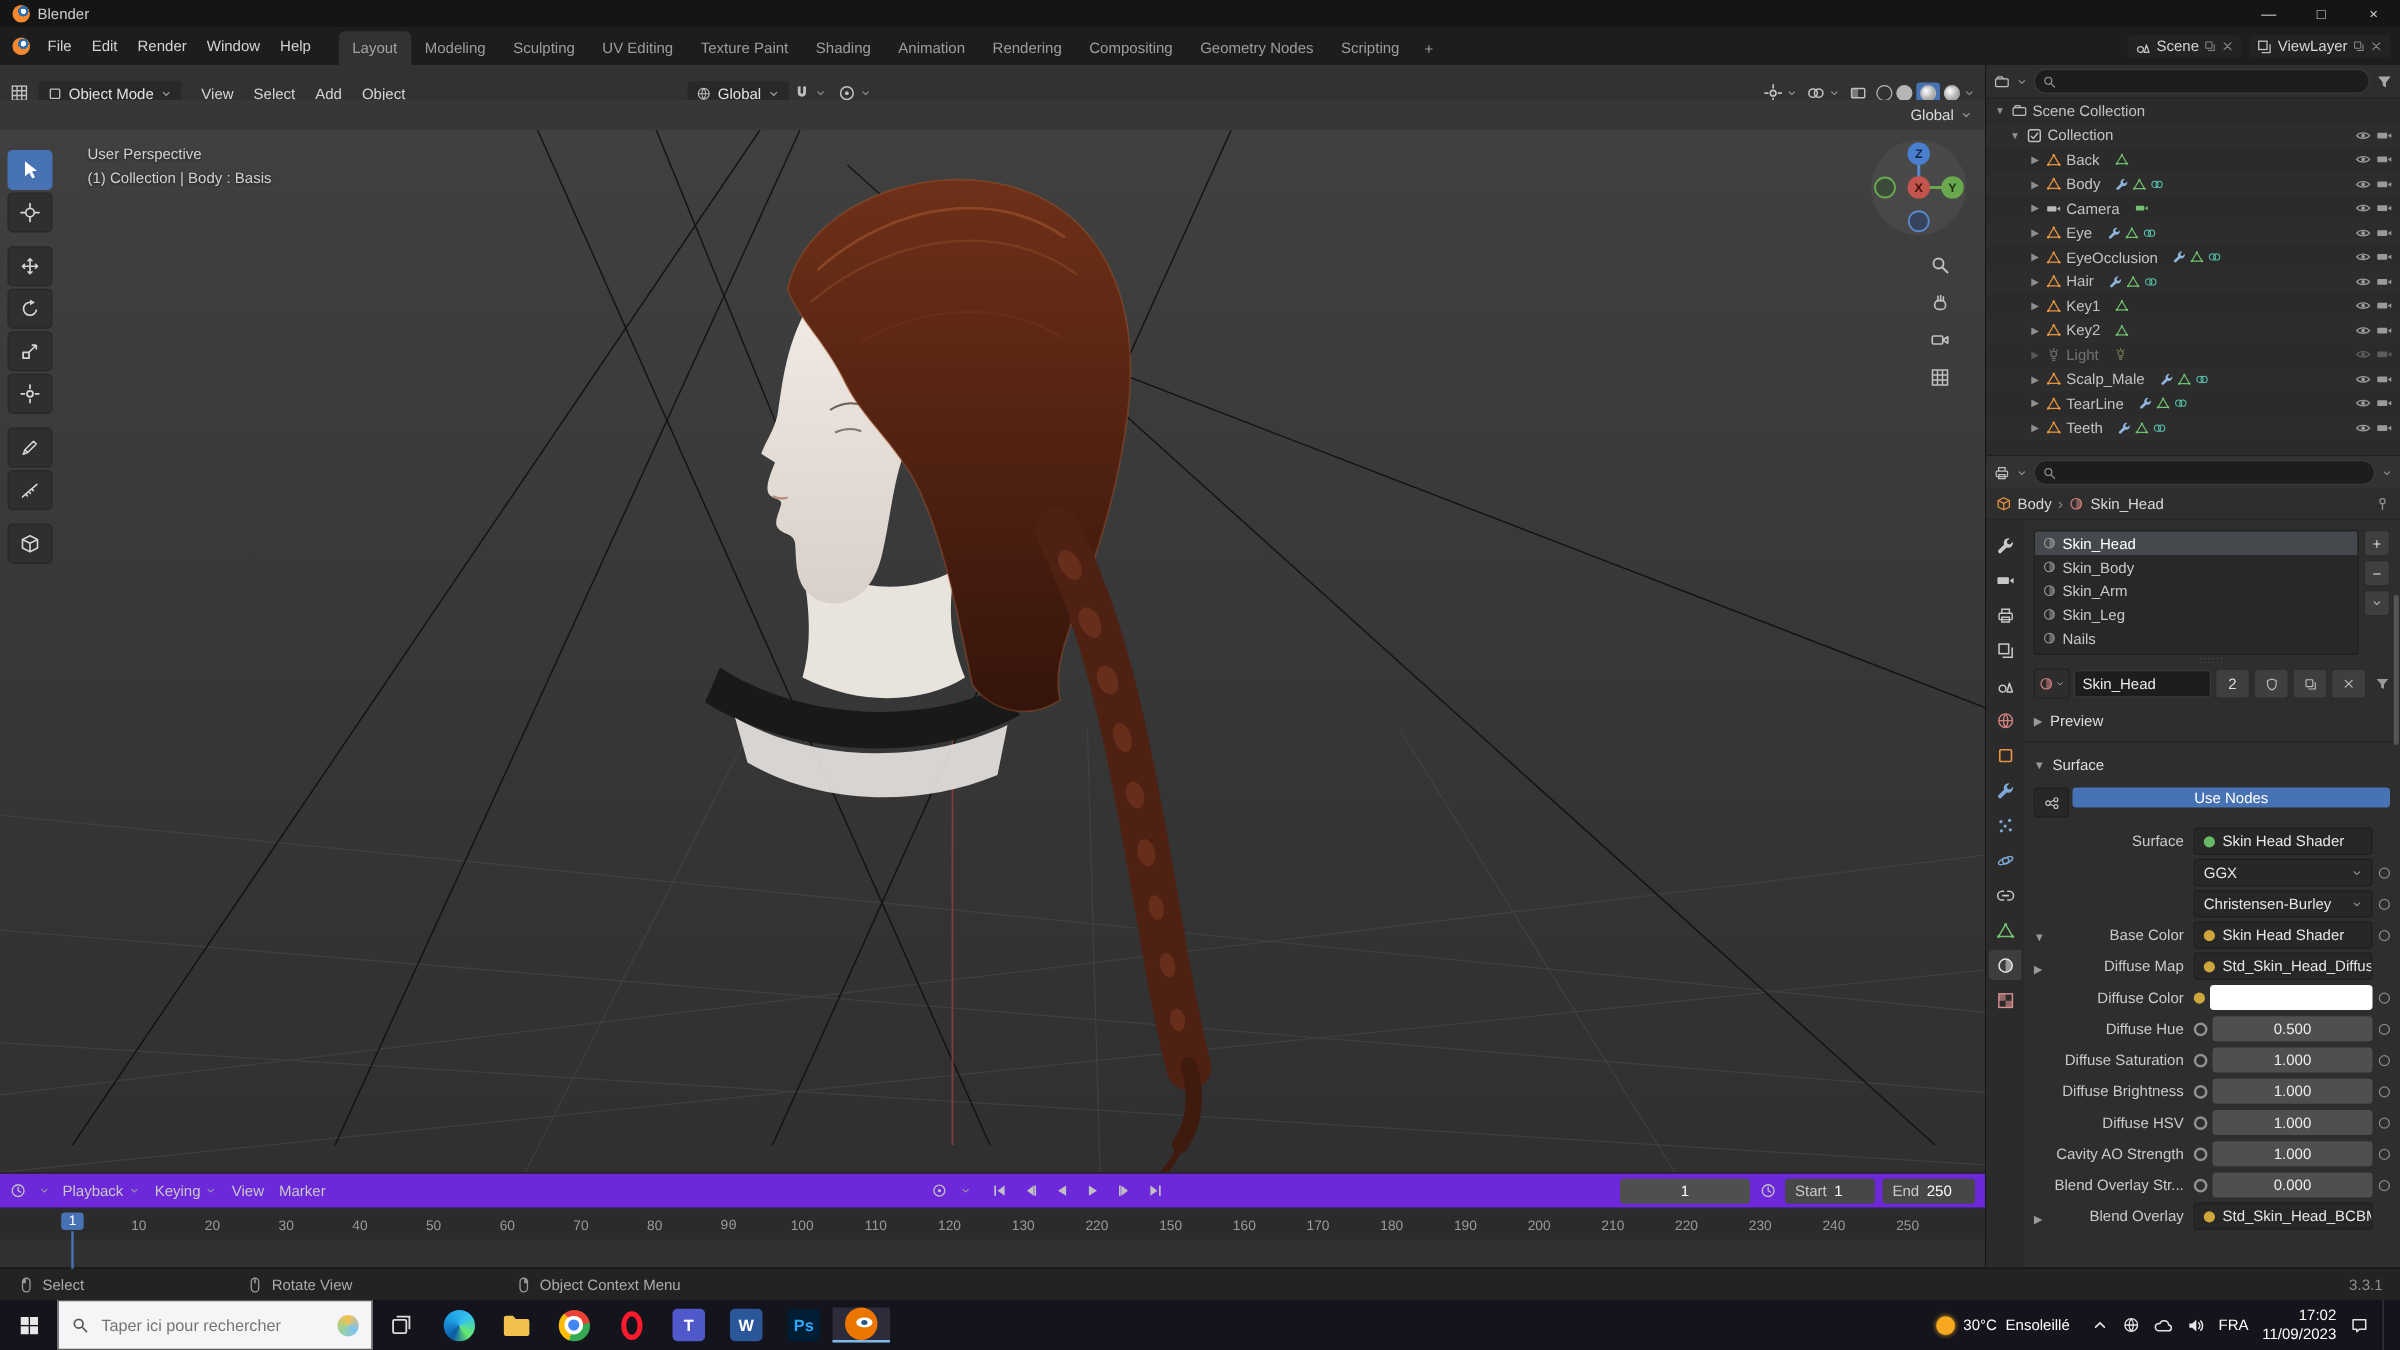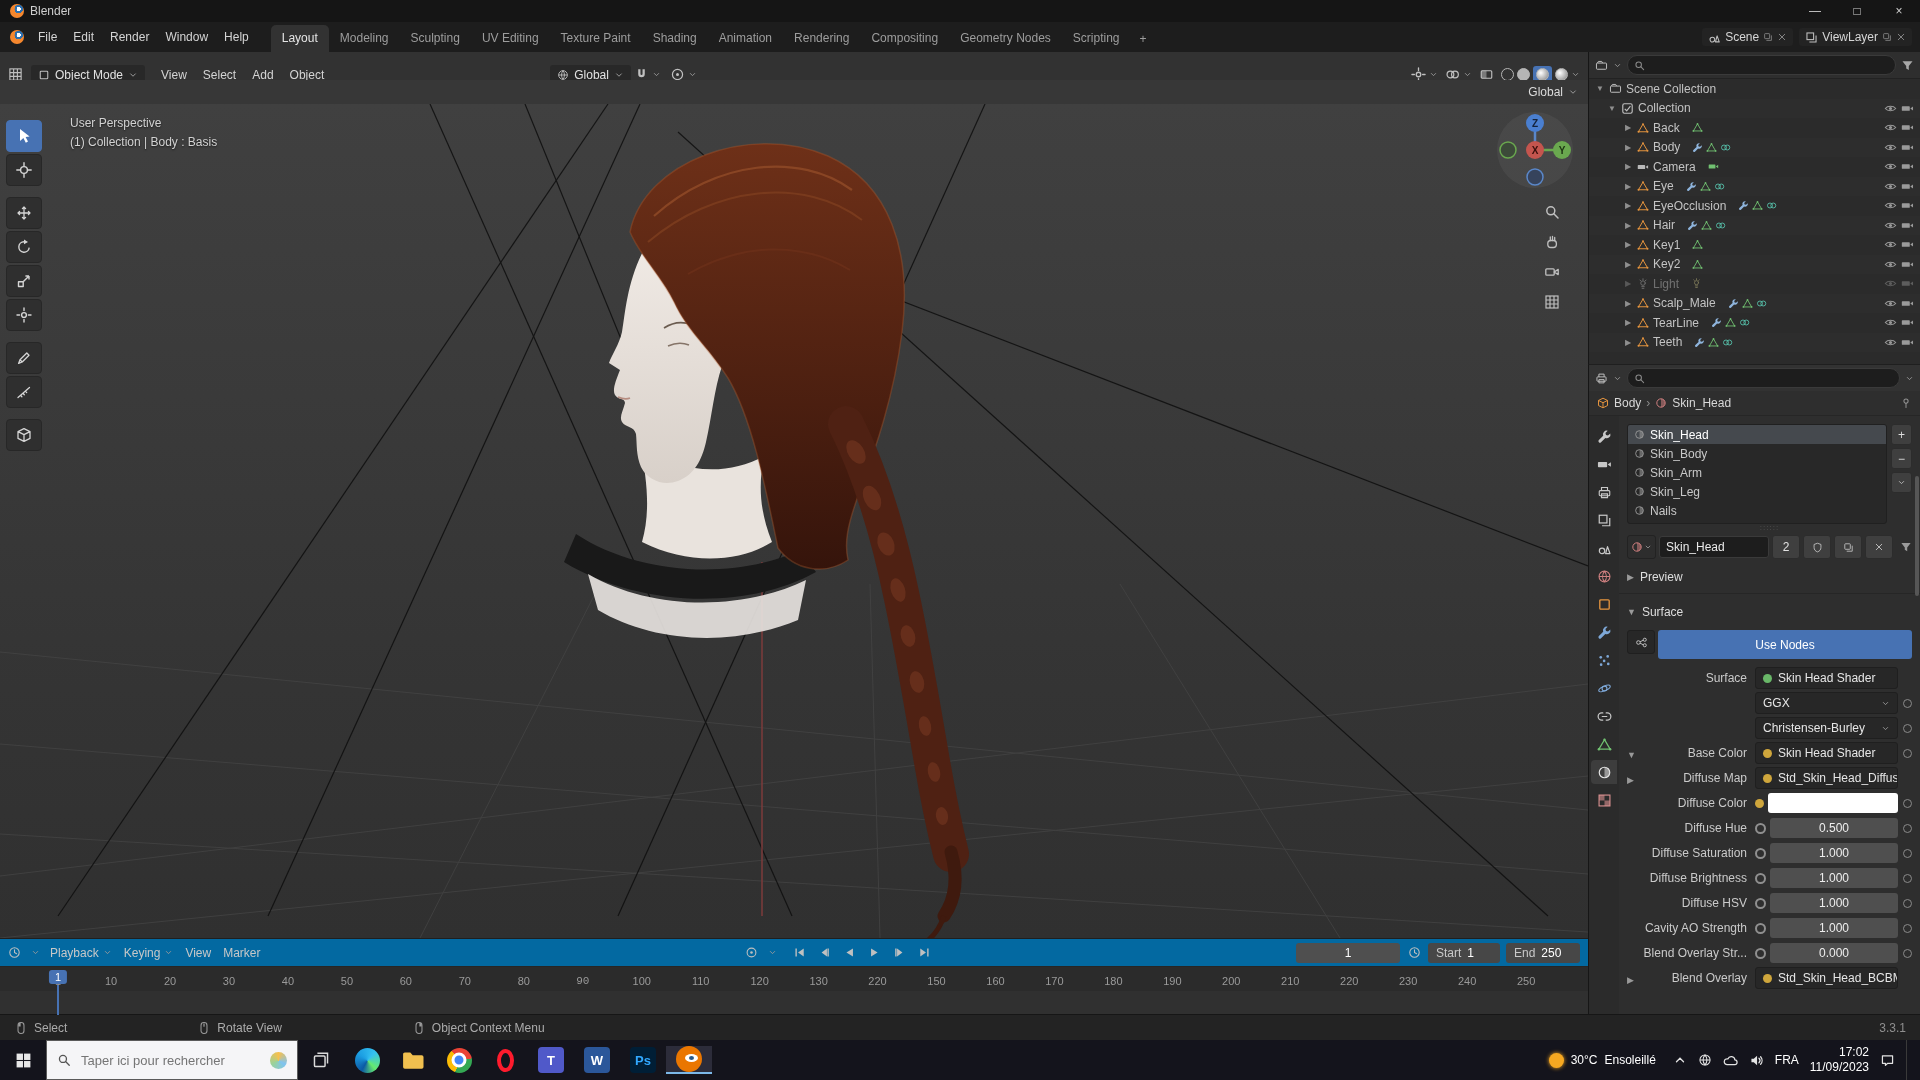--- a/index.html
+++ b/index.html
@@ -12,21 +12,21 @@
   #titlebar .t-title{color:#cfcfcf;margin-left:6px;font-size:12px}
   .blogo{width:14px;height:14px;border-radius:50%;margin-left:10px;flex:none;
          background:radial-gradient(circle at 62% 36%,#ffffff 0 17%,#2d6fae 18% 33%,#f5872e 34%)}
   #winctl{margin-left:auto;display:flex;height:100%}
   #winctl div{width:42px;height:100%;display:flex;align-items:center;justify-content:center;color:#cfcfcf;font-size:12px}
   
   #topbar{position:absolute;left:0;top:22px;width:1920px;height:30px;background:#1d1d1d;display:flex;align-items:center;padding:0 8px;box-sizing:border-box}
   .menu-item{padding:4px 8px;color:#d4d4d4;border-radius:3px;cursor:default}
   #workspaces{display:flex;align-items:flex-end;height:100%;margin-left:14px}
   .ws-tab{padding:6px 11px 7px;color:#9d9d9d;font-size:12px;border-radius:5px 5px 0 0}
-  .ws-tab.active{background:#323232;color:#e5e5e5}
+  .ws-tab.active{background:#323232;color:#a3a3a3}
   .ws-add{padding:6px 9px;color:#9d9d9d}
   #topbar-right{margin-left:auto;display:flex;align-items:center;gap:6px}
   .idblock{display:flex;align-items:center;gap:4px;background:#232323;border-radius:3px;padding:2px 6px;color:#d6d6d6}
   
   #vheader{position:absolute;left:0;top:52px;width:1588px;height:46px;background:#323232;border-bottom:1px solid #262626;
            display:flex;align-items:center;gap:8px;padding:0 8px;box-sizing:border-box}
   .pill{display:flex;align-items:center;gap:5px;background:#282828;border-radius:3px;height:20px;padding:0 7px;color:#e2e2e2}
   .hgrp{display:flex;align-items:center;gap:3px}
   .shball{width:13px;height:13px;border-radius:50%;border:1.5px solid #b5b5b5;box-sizing:border-box}
   .shball.solid{background:#b5b5b5}
@@ -72,39 +72,39 @@
   .grip{height:7px;display:flex;justify-content:center;align-items:center;color:#555;font-size:8px;letter-spacing:1px}
   #dbrow{display:flex;align-items:center;gap:3px;margin-top:4px}
   .browse{height:22px;background:#2d2d2d;border:1px solid #222;border-radius:3px;display:flex;align-items:center;padding:0 3px;gap:1px}
   .namefield{flex:1;height:22px;background:#1d1d1d;border:1px solid #3a3a3a;border-radius:3px;color:#e9e9e9;display:flex;align-items:center;padding:0 6px;box-sizing:border-box;min-width:0}
   .dbbtn{height:22px;min-width:20px;background:#3f3f3f;border:1px solid #2c2c2c;border-radius:3px;display:flex;align-items:center;justify-content:center;padding:0 3px;color:#e2e2e2}
   .panelhead{height:24px;display:flex;align-items:center;gap:6px;color:#dedede;margin-top:6px}
   .panelhead .caret{color:#9a9a9a;font-size:9px}
   .sep{height:1px;background:#262626;margin:4px -8px 0}
   #usenodes{display:flex;gap:3px;margin:6px 0 8px}
   .nodesbtn{width:26px;height:22px;background:#272727;border:1px solid #1f1f1f;border-radius:3px;display:flex;align-items:center;justify-content:center}
-  .bluebtn{flex:1;height:29px;background:#4772b3;border-radius:3px;color:#fff;display:flex;align-items:center;justify-content:center}
+  .bluebtn{flex:1;height:16px;background:#4772b3;border-radius:3px;color:#fff;display:flex;align-items:center;justify-content:center}
   .prow{display:flex;align-items:center;height:22px;margin-bottom:3px}
   .plabel{width:120px;flex:none;text-align:right;padding-right:8px;color:#cacaca;position:relative;white-space:nowrap;overflow:hidden}
   .plabel .caret{position:absolute;left:0;top:4px;color:#999;font-size:9px}
   .pwidget{flex:1;display:flex;align-items:center;gap:4px;min-width:0}
   .pbtn{flex:1;height:20px;background:#272727;border:1px solid #1f1f1f;border-radius:3px;display:flex;align-items:center;gap:6px;padding:0 7px;color:#e6e6e6;white-space:nowrap;overflow:hidden}
   .pdrop{flex:1;height:20px;background:#272727;border:1px solid #1f1f1f;border-radius:3px;display:flex;align-items:center;padding:0 7px;color:#e6e6e6}
   .pdrop .ic{margin-left:auto}
   .pslider{flex:1;height:20px;background:#4f4f4f;border-radius:3px;color:#eee;display:flex;align-items:center;justify-content:center}
   .pswatch{flex:1;height:20px;background:#fff;border-radius:3px}
   .sock{width:9px;height:9px;border-radius:50%;flex:none}
   .sock.yellow{background:#cfa63c}.sock.green{background:#69b768}
   .sock.gray{width:7px;height:7px;background:transparent;border:2px solid #8f8f8f}
   .decor{width:7px;height:7px;border:1.5px solid #8a8a8a;border-radius:50%;margin-left:5px;flex:none}
   .decor.off{visibility:hidden}
   #pscroll{position:absolute;right:1px;top:60px;width:4px;height:120px;background:#565656;border-radius:2px}
   
   #timeline{position:absolute;left:0;top:938px;width:1588px;height:76px;background:#2b2b2b;border-top:1px solid #1f1f1f;box-sizing:border-box}
-  #tl-header{height:28px;background:#0369a1;display:flex;align-items:center;gap:10px;padding:0 8px;position:relative;border-bottom:1px solid #262626;box-sizing:border-box}
+  #tl-header{height:28px;background:#6d28d9;display:flex;align-items:center;gap:10px;padding:0 8px;position:relative;border-bottom:1px solid #262626;box-sizing:border-box}
   #transport{position:absolute;left:745px;display:flex;gap:4px;align-items:center}
   .tbtn{width:21px;height:20px;display:flex;align-items:center;justify-content:center;border-radius:3px}
   #framefield{position:absolute;left:1296px;width:104px;height:20px;background:#4f4f4f;border-radius:3px;color:#fff;display:flex;align-items:center;justify-content:center}
   .sepill{position:absolute;height:20px;background:#474747;border-radius:3px;display:flex;align-items:center;gap:6px;padding:0 8px;box-sizing:border-box}
   .sepill .lab{color:#c9c9c9}.sepill .val{color:#fff}
   #ruler{position:absolute;left:0;top:28px;width:100%;height:24px;background:#2b2b2b;border-bottom:1px solid #242424}
   .tick{position:absolute;bottom:4px;transform:translateX(-50%);color:#9a9a9a;font-size:11px}
   #track{position:absolute;left:0;top:52px;width:100%;height:24px;background:#303030}
   #playhead-chip{position:absolute;left:58px;top:31px;transform:translateX(-50%);background:#4772b3;color:#fff;font-size:11px;padding:1px 6px;border-radius:3px;z-index:3}
   #playhead-line{position:absolute;left:57px;top:46px;width:2px;height:30px;background:#4772b3;z-index:2}

